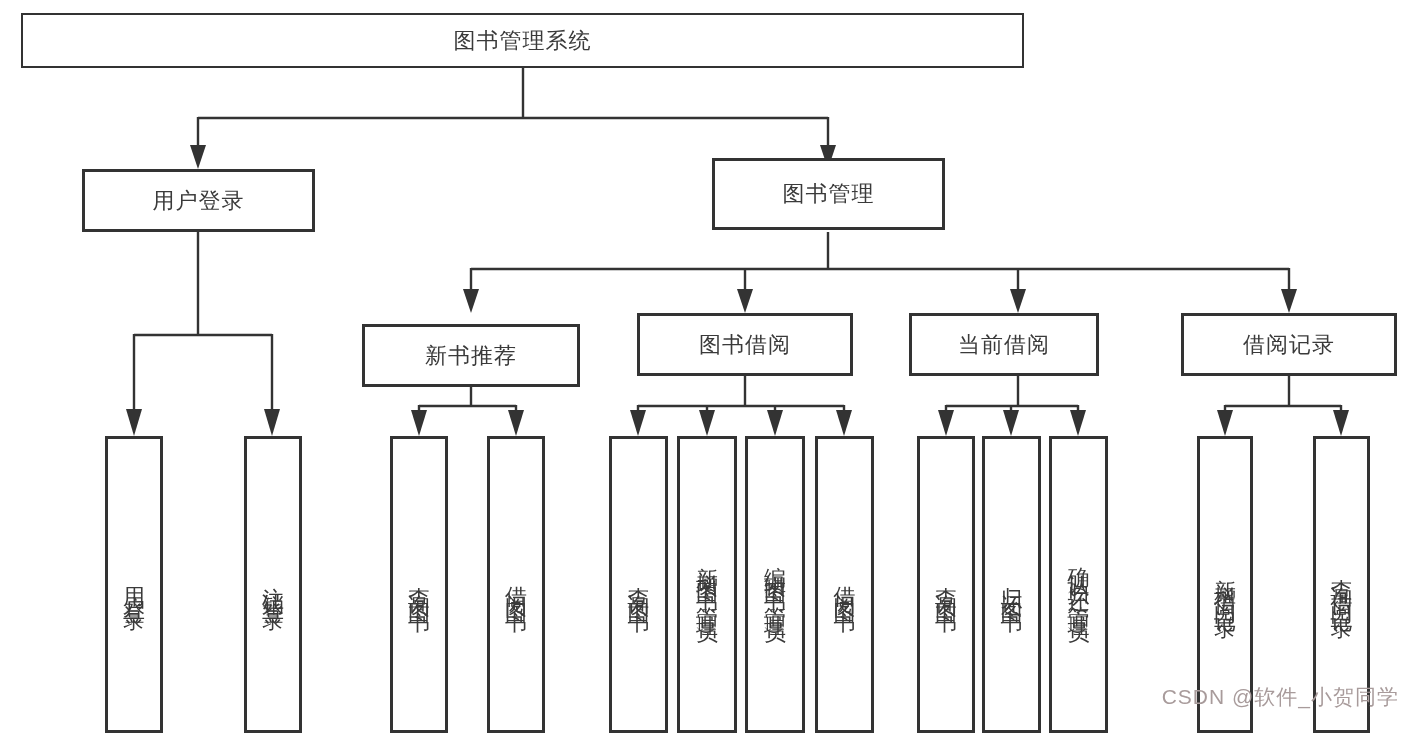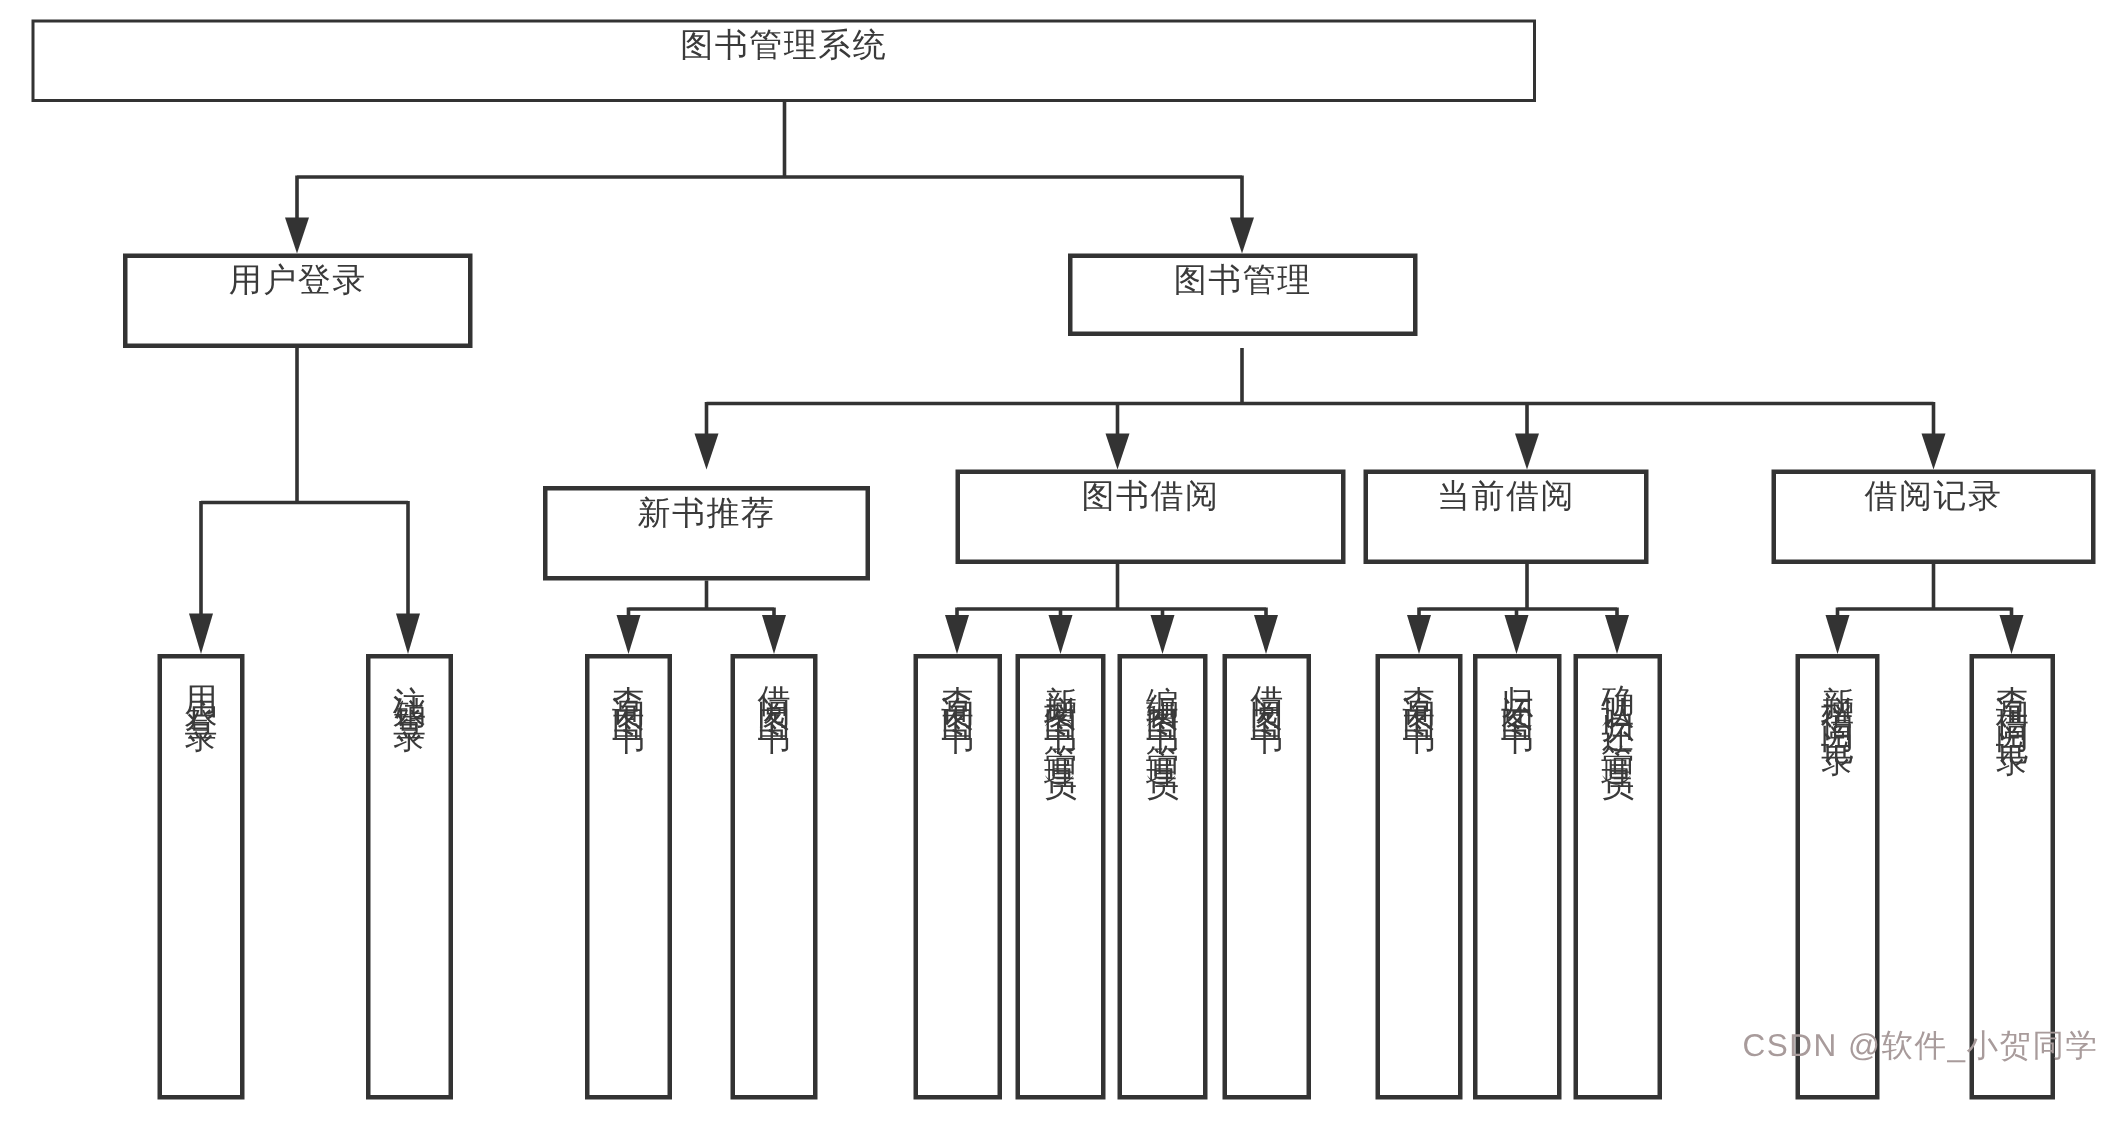--- a/index.html
+++ b/index.html
@@ -21,20 +21,21 @@
     top: 0;
     width: 1405px;
     height: 747px;
   }
   .node {
     position: absolute;
     box-sizing: border-box;
     background: #ffffff;
     border: 3px solid #333333;
     display: flex;
+    align-items: center;
     justify-content: center;
     color: #3a3a3a;
     font-size: 22px;
     letter-spacing: 1px;
     z-index: 2;
   }
   .node.root { border-width: 2px; }
   .vnode span {
     writing-mode: vertical-rl;
     text-orientation: mixed;
@@ -106,28 +107,28 @@
     </g>
   </svg>
 
   <div class="node root" style="left:21px; top:13px; width:1003px; height:55px;">
     <span>图书管理系统</span>
   </div>
 
   <div class="node" style="left:82px; top:169px; width:233px; height:63px;">
     <span>用户登录</span>
   </div>
-  <div class="node" style="left:712px; top:169px; width:233px; height:55px;">
+  <div class="node" style="left:712px; top:158px; width:233px; height:72px;">
     <span>图书管理</span>
   </div>
 
   <div class="node" style="left:362px; top:324px; width:218px; height:63px;">
     <span>新书推荐</span>
   </div>
-  <div class="node" style="left:637px; top:313px; width:260px; height:63px;">
+  <div class="node" style="left:637px; top:313px; width:216px; height:63px;">
     <span>图书借阅</span>
   </div>
   <div class="node" style="left:909px; top:313px; width:190px; height:63px;">
     <span>当前借阅</span>
   </div>
   <div class="node" style="left:1181px; top:313px; width:216px; height:63px;">
     <span>借阅记录</span>
   </div>
 
   <div class="node vnode" style="left:105px; top:436px; width:58px; height:297px;">

